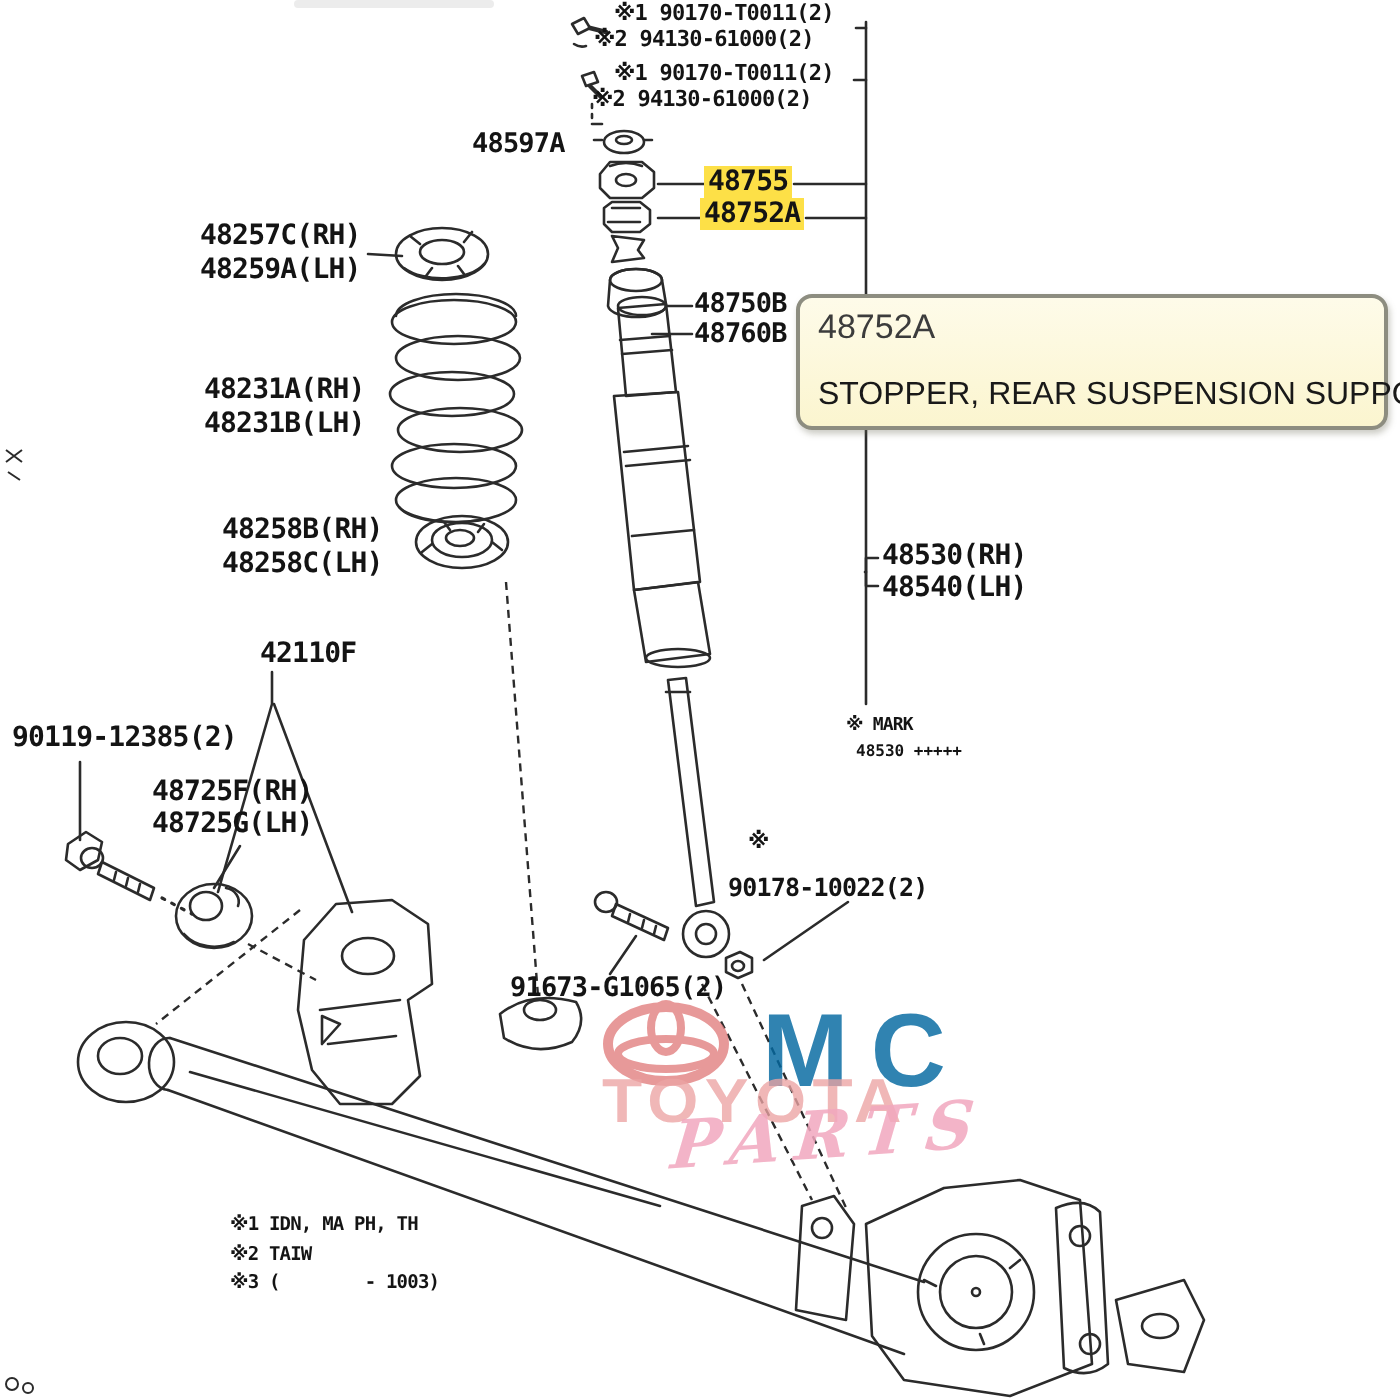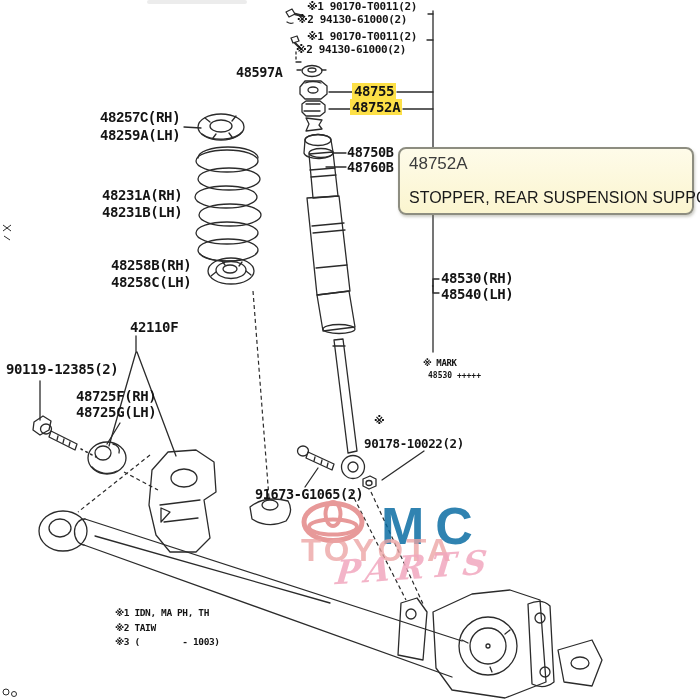--- a/index.html
+++ b/index.html
@@ -226,21 +226,21 @@
 
   <div class="lbl s11" style="left:307px;top:1px;">※1 90170-T0011(2)</div>
   <div class="lbl s11" style="left:297px;top:14px;">※2 94130-61000(2)</div>
   <div class="lbl s11" style="left:307px;top:31px;">※1 90170-T0011(2)</div>
   <div class="lbl s11" style="left:296px;top:44px;">※2 94130-61000(2)</div>
   <div class="lbl s13" style="left:236px;top:65px;">48597A</div>
 
   <div class="lbl s14" style="left:352px;top:84px;"><span class="hl">48755</span></div>
   <div class="lbl s14" style="left:350px;top:100px;"><span class="hl">48752A</span></div>
 
-  <div class="lbl s14" style="left:100px;top:111px;font-family:Liberation Mono, monospace;">48257C(RH)</div>
+  <div class="lbl s14" style="left:100px;top:111px;">48257C(RH)</div>
   <div class="lbl s14" style="left:100px;top:128px;">48259A(LH)</div>
   <div class="lbl s13" style="left:347px;top:145px;">48750B</div>
   <div class="lbl s13" style="left:347px;top:160px;">48760B</div>
   <div class="lbl s14" style="left:102px;top:188px;">48231A(RH)</div>
   <div class="lbl s14" style="left:102px;top:205px;">48231B(LH)</div>
   <div class="lbl s14" style="left:111px;top:258px;">48258B(RH)</div>
   <div class="lbl s14" style="left:111px;top:275px;">48258C(LH)</div>
   <div class="lbl s14" style="left:441px;top:271px;">48530(RH)</div>
   <div class="lbl s14" style="left:441px;top:287px;">48540(LH)</div>
   <div class="lbl s14" style="left:130px;top:320px;text-align:center;">42110F</div>

